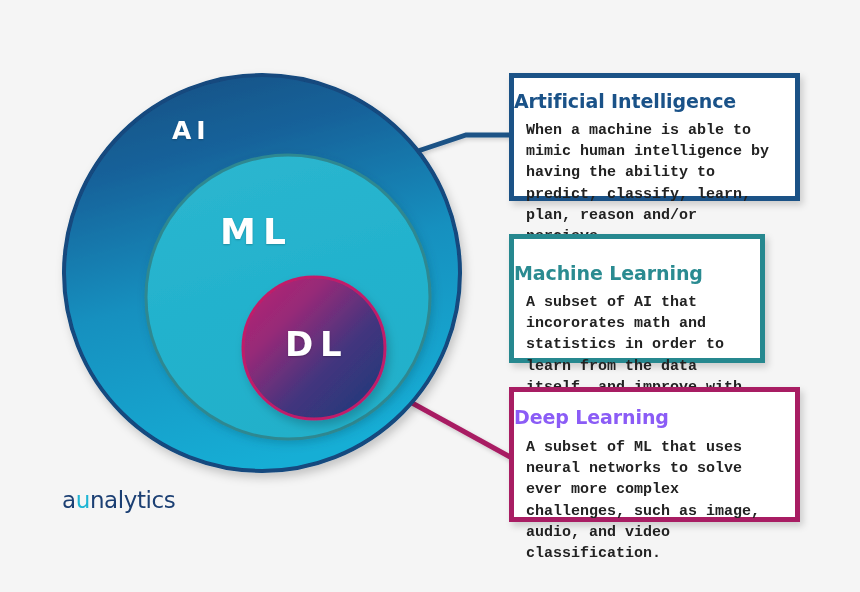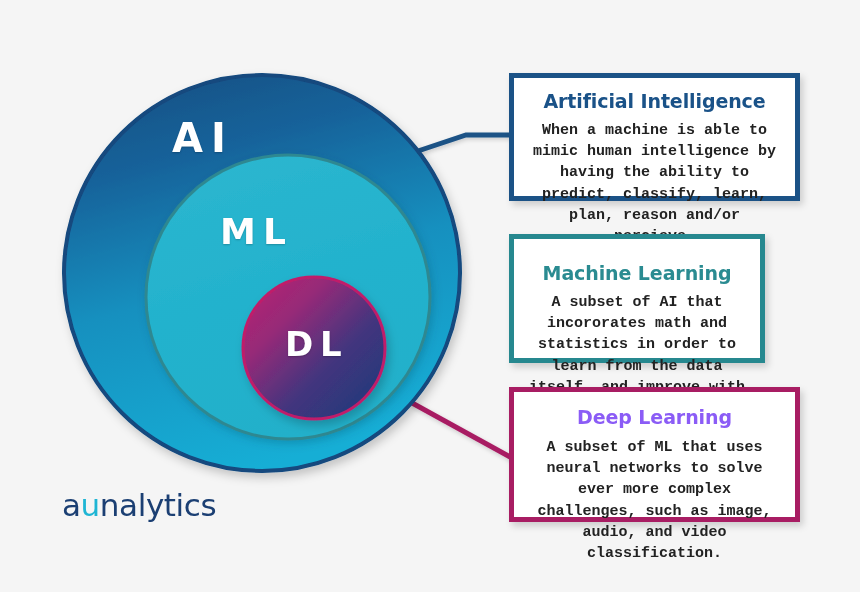--- a/index.html
+++ b/index.html
@@ -35,30 +35,29 @@
     position: absolute;
     color: #ffffff;
     font-family: "DejaVu Sans", sans-serif;
     font-weight: bold;
     letter-spacing: 0.20em;
     line-height: 1;
     white-space: nowrap;
     text-shadow: 0 1px 2px rgba(0,0,0,0.22);
     user-select: none;
   }
-  #label-ai { left: 172px; top: 118px; font-size: 40px; }
+  #label-ai { left: 172px; top: 118px; font-size: 25px; }
   #label-ml { left: 220px; top: 214px; font-size: 36px; }
   #label-dl { left: 285px; top: 327px; font-size: 34px; }
 
   
   .card {
     position: absolute;
     background: #ffffff;
     box-sizing: border-box;
-    text-align: center;
     box-shadow: 3px 4px 7px rgba(0,0,0,0.17);
   }
   .card-title {
     font-family: "DejaVu Sans", sans-serif;
     font-weight: bold;
     font-size: 19px;
     letter-spacing: -0.1px;
     line-height: 1.1;
     margin: 0;
   }
@@ -95,21 +94,21 @@
     padding-top: 15px;
   }
   #card-dl .card-title { color: #8b5cf6; margin-bottom: 9px; }
 
   
   #logo {
     position: absolute;
     left: 62px;
     top: 487px;
     font-family: "DejaVu Sans", sans-serif;
-    font-size: 31px;
+    font-size: 23px;
     font-weight: normal;
     letter-spacing: -0.4px;
     color: #1b3f73;
     white-space: nowrap;
     user-select: none;
   }
   #logo .accent { color: #1eb5d4; }
 </style>
 </head>
 <body>

